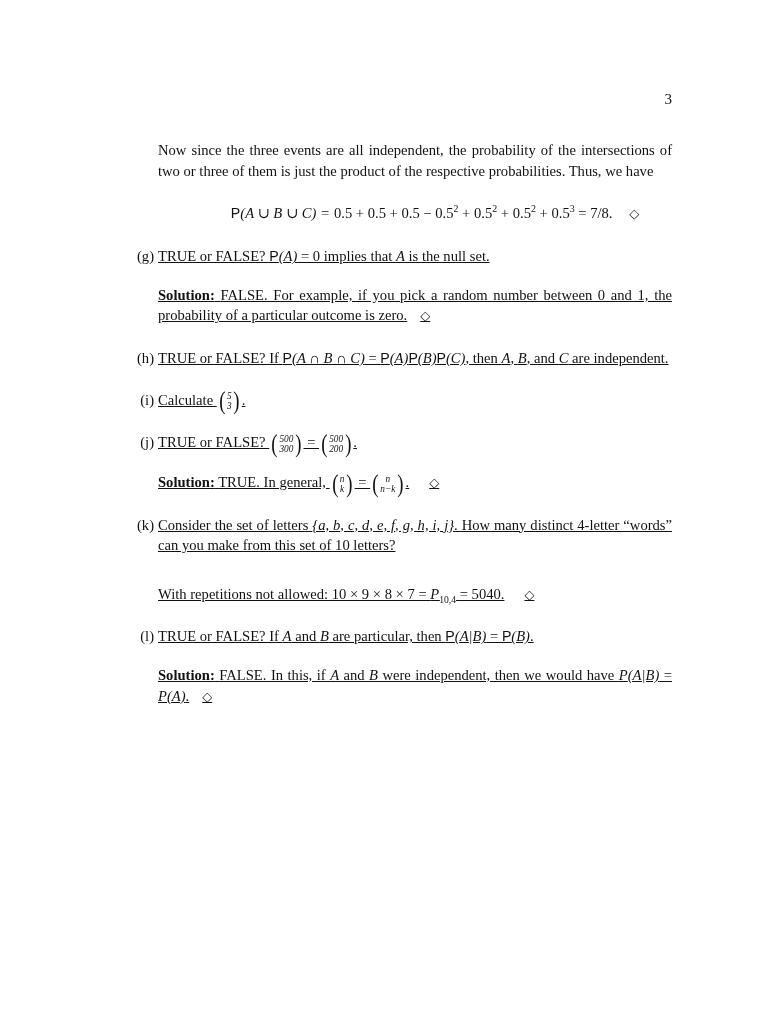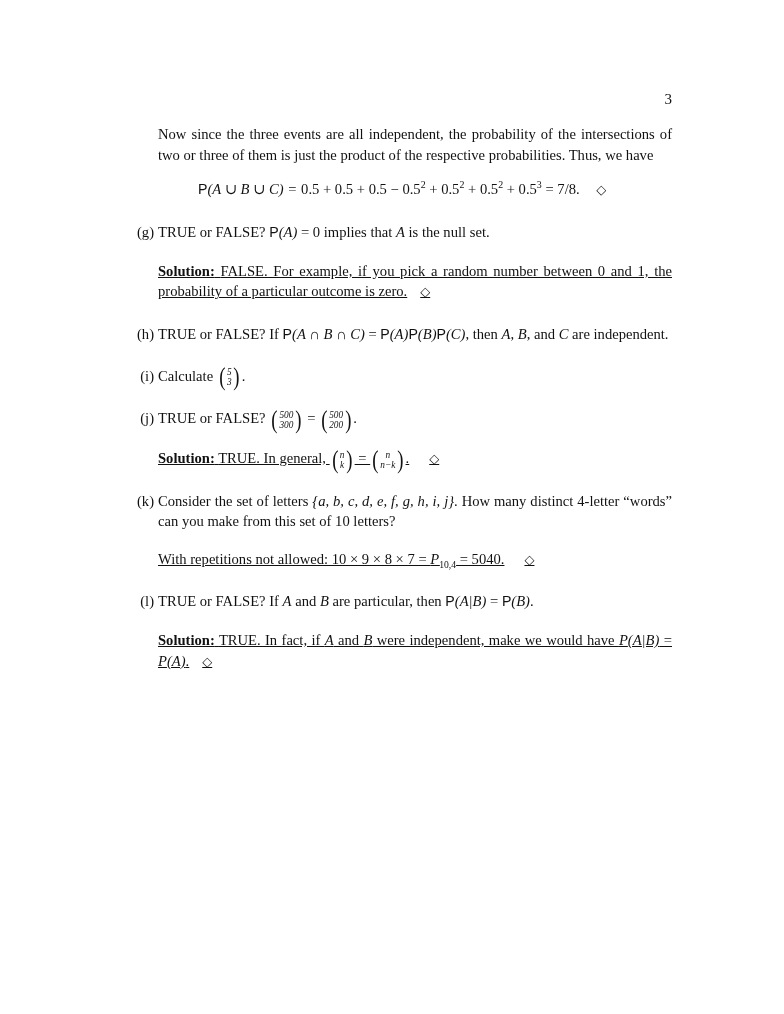--- a/index.html
+++ b/index.html
@@ -29,44 +29,45 @@
     top: 92px;
     width: 672px;
     text-align: right;
     font-size: 15px;
     line-height: 1;
   }
 
   .body-col {
     position: absolute;
     left: 136px;
-    top: 124px;
+    top: 140px;
     width: 536px;
   }
 
   
   .para {
     text-align: justify;
     text-justify: inter-word;
     font-size: 14.6px;
     line-height: 20.6px;
     margin: 0;
   }
   .intro {
     margin-left: 22px;
     width: 514px;
   }
 
   
   .display-eq {
-    margin: 13px 0 0 0;
+    margin: 21px 0 0 0;
     padding-left: 62px;
     font-size: 14.6px;
     line-height: 22px;
     white-space: nowrap;
+    text-align: center;
   }
 
   
   .item {
     position: relative;
     padding-left: 22px;
     margin-top: 21px;
   }
   .item-label {
     position: absolute;
@@ -74,30 +75,31 @@
     top: 0;
     width: 18px;
     text-align: right;
     font-size: 14.6px;
     line-height: 20.6px;
   }
   .item-body {
     text-align: justify;
     font-size: 14.6px;
     line-height: 20.6px;
+    text-decoration: underline;
   }
   .solution {
     text-align: justify;
     font-size: 14.6px;
     line-height: 20.6px;
     margin-top: 18px;
     padding-left: 22px;
     text-decoration: underline;
   }
-  .solution.tight { margin-top: 17px; }
+  .solution.tight { margin-top: 28px; }
   .sol-label {
     font-weight: bold;
   }
 
   
   .mi { font-style: italic; }
   .mP {
     font-family: "Liberation Sans", "DejaVu Sans", sans-serif;
     font-style: normal;
     font-size: 14.2px;
@@ -214,17 +216,17 @@
     </div>
 
     <div class="item">
       <span class="item-label">(l)</span>
       <div class="item-body">
         <span>TRUE or FALSE? If </span><span class="mi">A</span><span> and </span><span class="mi">B</span><span> are particular, then </span><span class="mP">P</span><span class="mi">(A|B)</span><span> = </span><span class="mP">P</span><span class="mi">(B)</span><span>.</span>
       </div>
     </div>
     <div class="solution">
       <span class="sol-label">Solution:</span>
-      <span>TRUE. In fact, if </span><span class="mi">A</span><span> and </span><span class="mi">B</span><span> were independent, make we would have </span><span class="mPi">P</span><span class="mi">(A|B)</span><span> = </span><span class="mPi">P</span><span class="mi">(A)</span><span>.</span><span class="diamond">◇</span>
+      <span>FALSE. In this, if </span><span class="mi">A</span><span> and </span><span class="mi">B</span><span> were independent, then we would have </span><span class="mPi">P</span><span class="mi">(A|B)</span><span> = </span><span class="mPi">P</span><span class="mi">(A)</span><span>.</span><span class="diamond">◇</span>
     </div>
 
   </div>
 </div>
 
 </body></html>

